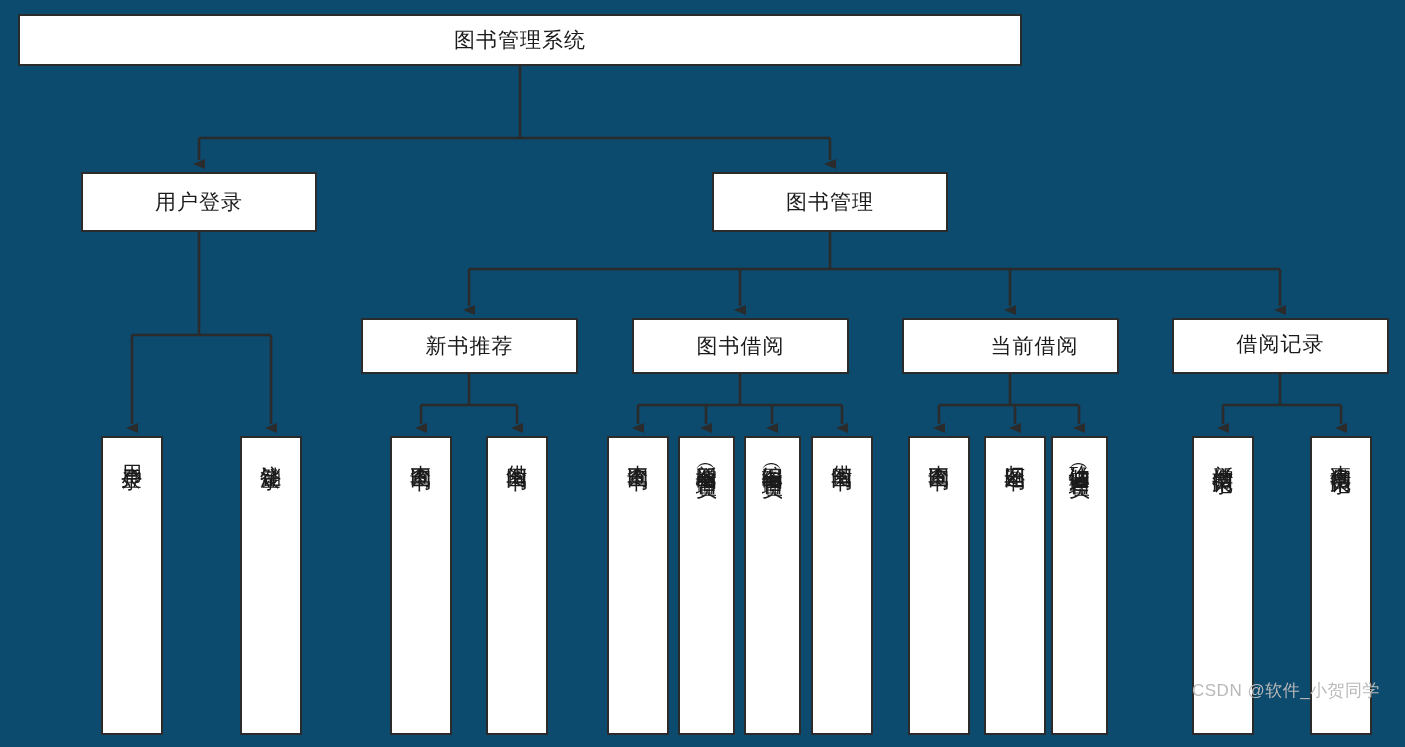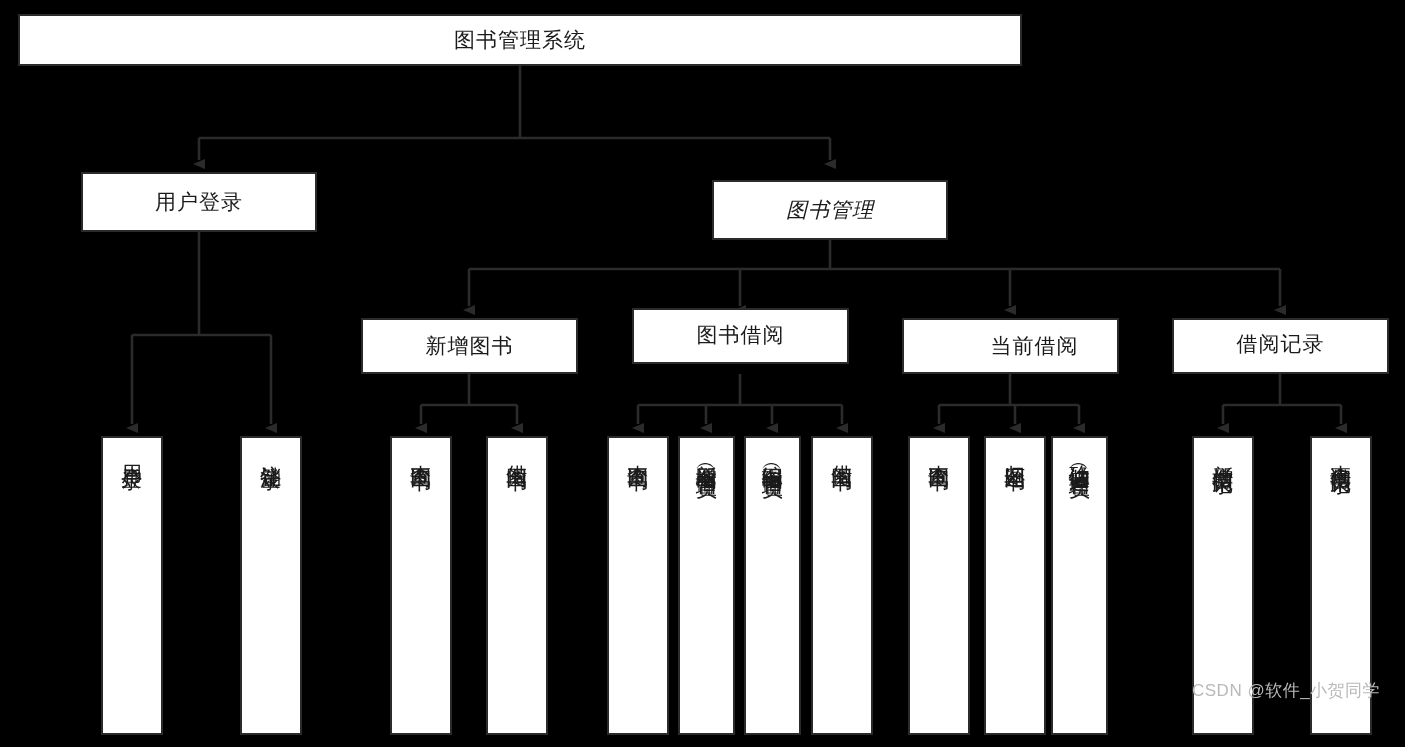--- a/index.html
+++ b/index.html
@@ -7,21 +7,21 @@
     padding: 0;
     background: #ffffff;
   }
   body {
     font-family: "Liberation Sans", "DejaVu Sans", sans-serif;
   }
   #canvas {
     position: relative;
     width: 1405px;
     height: 747px;
-    background: #000000;
+    background: #0c4a6e;
     overflow: hidden;
   }
   #edges {
     position: absolute;
     left: 0;
     top: 0;
     width: 1405px;
     height: 747px;
     pointer-events: none;
   }
@@ -116,27 +116,27 @@
       </g>
   </svg>
 
   <div id="node-layer">
       <div class="node h" style="left: 18px; top: 14px; width: 1004px; height: 52px;">
         <span class="label">图书管理系统</span>
       </div>
       <div class="node h" style="left: 81px; top: 172px; width: 236px; height: 60px;">
         <span class="label">用户登录</span>
       </div>
-      <div class="node h" style="left: 712px; top: 180px; width: 236px; height: 60px; font-style: italic;">
+      <div class="node h" style="left: 712px; top: 172px; width: 236px; height: 60px;">
         <span class="label">图书管理</span>
       </div>
       <div class="node h" style="left: 361px; top: 318px; width: 217px; height: 56px;">
-        <span class="label">新增图书</span>
+        <span class="label">新书推荐</span>
       </div>
-      <div class="node h" style="left: 632px; top: 308px; width: 217px; height: 56px; font-family: Liberation Serif, serif;">
+      <div class="node h" style="left: 632px; top: 318px; width: 217px; height: 56px;">
         <span class="label">图书借阅</span>
       </div>
       <div class="node h" style="left: 902px; top: 318px; width: 217px; height: 56px; padding-left: 48px;">
         <span class="label">当前借阅</span>
       </div>
       <div class="node h" style="left: 1172px; top: 318px; width: 217px; height: 56px; font-family: Liberation Mono, monospace;">
         <span class="label">借阅记录</span>
       </div>
       <div class="node v" style="left: 101px; top: 436px; width: 62px; height: 299px;">
         <span class="label">用户登录</span>

